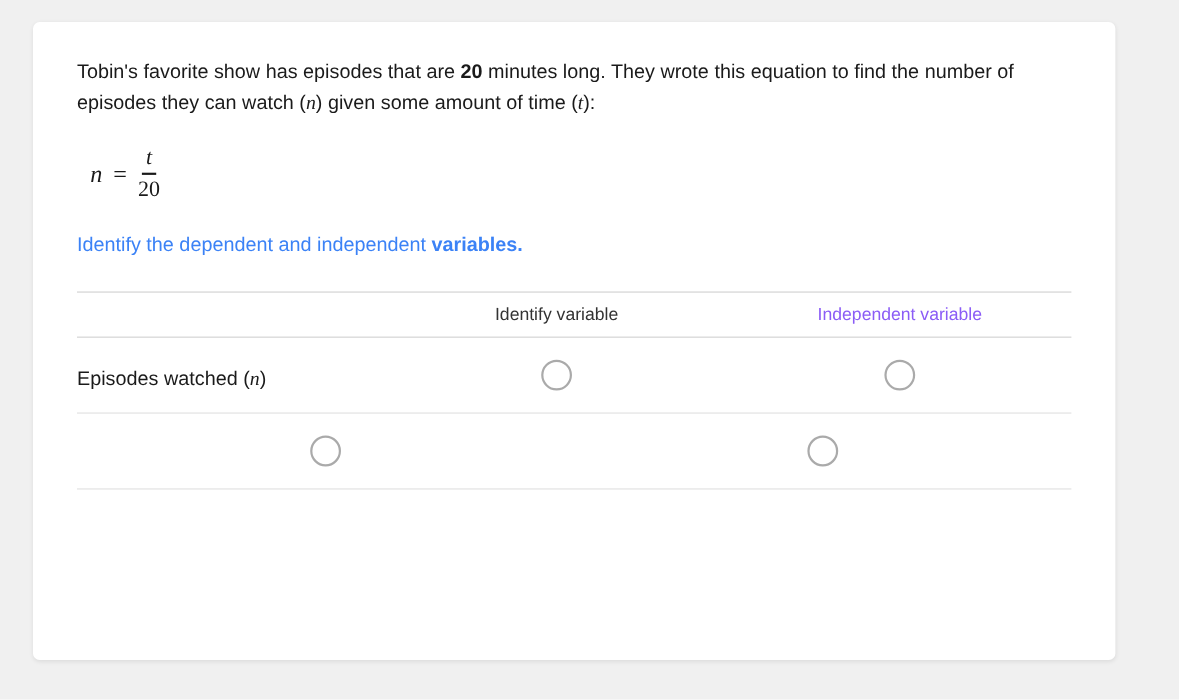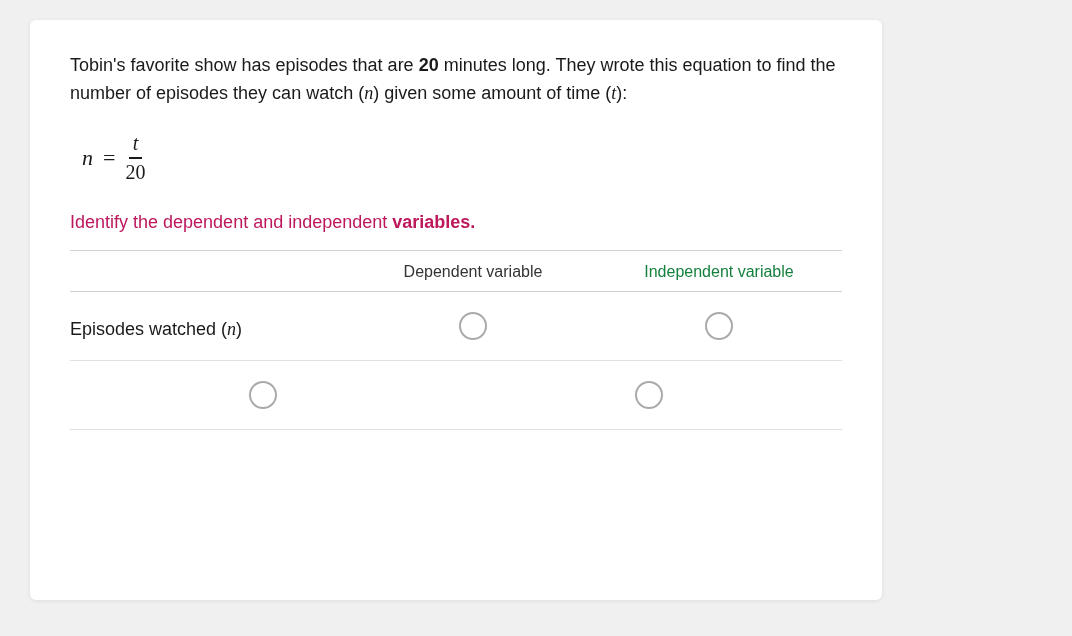--- a/index.html
+++ b/index.html
@@ -14,21 +14,21 @@
       background-color: #f0f0f0;
       font-family: Georgia, 'Times New Roman', serif;
       display: flex;
       align-items: flex-start;
       justify-content: flex-start;
       overflow: hidden;
     }
 
     .card {
       background-color: #ffffff;
-      width: 852px;
+      width: 984px;
       min-height: 580px;
       margin: 20px 30px;
       border-radius: 6px;
       padding: 32px 40px 40px 40px;
       box-shadow: 0 1px 4px rgba(0,0,0,0.08);
     }
 
     .problem-text {
       font-size: 18px;
       color: #1a1a1a;
@@ -77,23 +77,23 @@
       padding-right: 4px;
     }
 
     .fraction .denominator {
       font-size: 20px;
       padding-top: 2px;
     }
 
     .identify-text {
       font-size: 18px;
-      color: #be185d;
-      font-family: Arial, sans-serif;
-      margin-bottom: 17px;
+      color: #3b82f6;
+      font-family: Arial, sans-serif;
+      margin-bottom: 32px;
     }
 
     .identify-text .bold {
       font-weight: 700;
     }
 
     .divider {
       border: none;
       border-top: 1.5px solid #d0d0d0;
       margin: 0;
@@ -122,21 +122,21 @@
       font-family: Arial, sans-serif;
       font-size: 16px;
       color: #333;
     }
 
     .col-ind {
       flex: 1;
       text-align: center;
       font-family: Arial, sans-serif;
       font-size: 16px;
-      color: #15803d;
+      color: #8b5cf6;
     }
 
     .table-data-row {
       display: flex;
       align-items: flex-end;
       padding: 20px 0;
       border-bottom: 1px solid #e0e0e0;
     }
 
     .row-label {
@@ -194,21 +194,21 @@
   </div>
 
   <p class="identify-text">
     <span>Identify the dependent and independent </span><span class="bold">variables.</span>
   </p>
 
   <div class="table-container">
     <hr class="divider">
     <div class="table-header-row">
       <div class="col-label"></div>
-      <div class="col-dep">Dependent variable</div>
+      <div class="col-dep">Identify variable</div>
       <div class="col-ind">Independent variable</div>
     </div>
 
     <div class="table-data-row">
       <div class="row-label">
         <span>Episodes watched (</span><span class="var">n</span><span>)</span>
       </div>
       <div class="radio-cell">
         <input type="radio" class="radio-btn" name="episodes" value="dependent" style="">
       </div>

